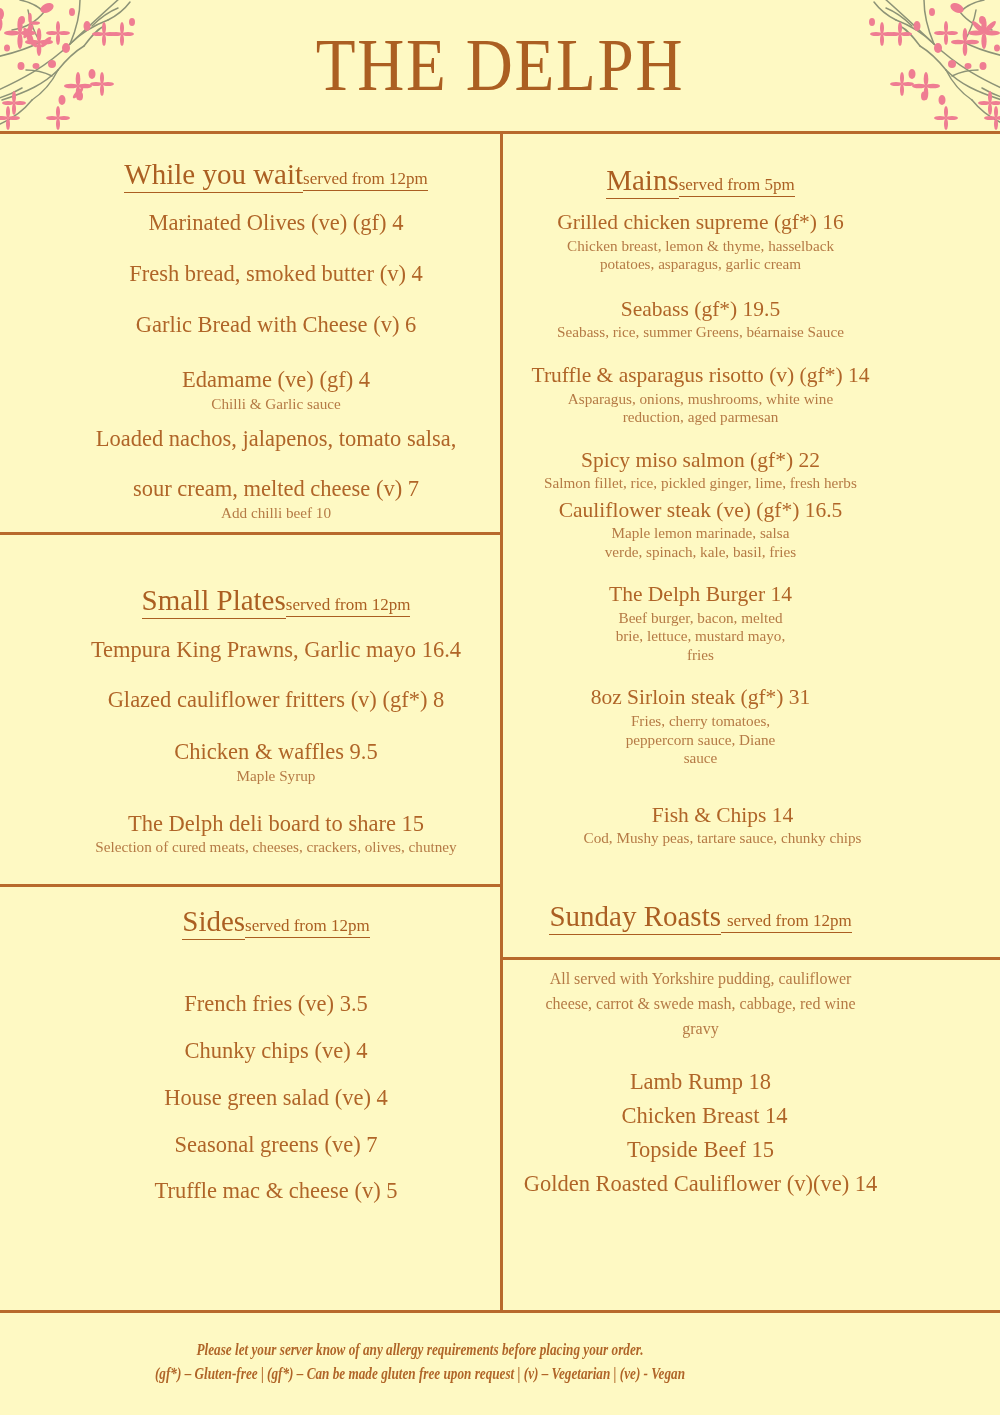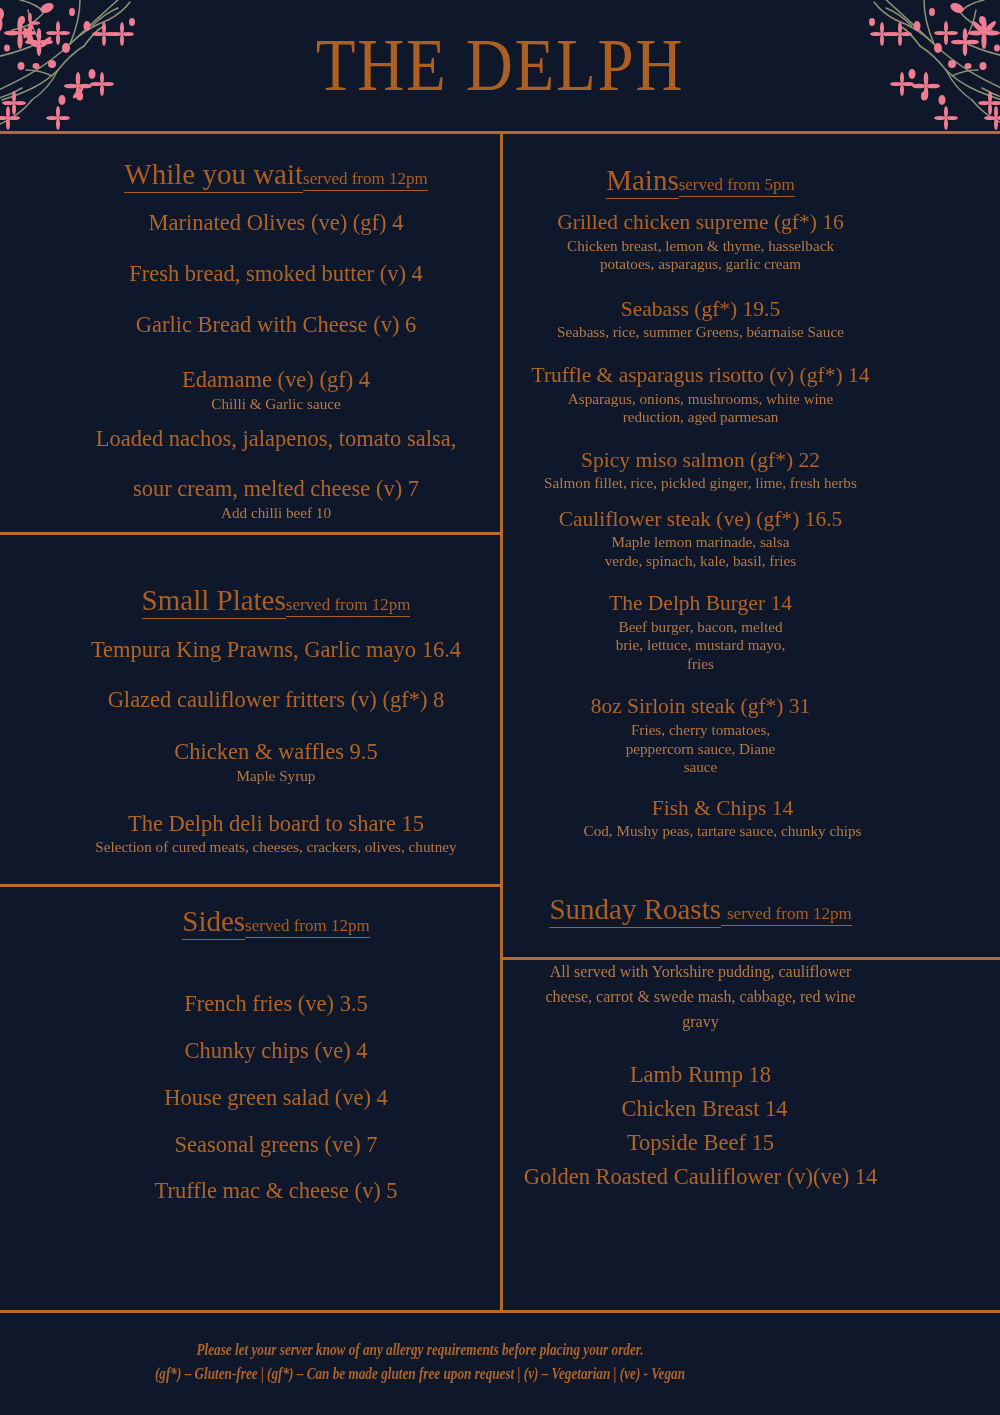--- a/index.html
+++ b/index.html
@@ -8,21 +8,21 @@
     width: 1000px;
     height: 1415px;
     background: #ffffff;
     font-family: "Liberation Serif", "DejaVu Serif", serif;
   }
 
   .menu-page {
     position: relative;
     width: 1000px;
     height: 1415px;
-    background: #0f172a;
+    background: #fef9c3;
     overflow: hidden;
   }
 
   
   .header {
     position: absolute;
     top: 0; left: 0;
     width: 1000px;
     height: 131px;
   }
@@ -445,33 +445,33 @@
         <div class="item-desc" style="padding:0 6px;">Seabass, rice, summer Greens, béarnaise Sauce</div>
       </div>
       <div class="item" style="margin-top:20px;">
         <div class="item-name tight">Truffle &amp; asparagus risotto (v) (gf*) 14</div>
         <div class="item-desc" style="padding:0 62px;">Asparagus, onions, mushrooms, white wine reduction, aged parmesan</div>
       </div>
       <div class="item" style="margin-top:20px;">
         <div class="item-name tight">Spicy miso salmon (gf*) 22</div>
         <div class="item-desc" style="padding:0 2px;">Salmon fillet, rice, pickled ginger, lime, fresh herbs</div>
       </div>
-      <div class="item" style="margin-top:13px;">
+      <div class="item" style="margin-top:4px;">
         <div class="item-name tight">Cauliflower steak (ve) (gf*) 16.5</div>
         <div class="item-desc" style="padding:0 100px;">Maple lemon marinade, salsa verde, spinach, kale, basil, fries</div>
       </div>
       <div class="item" style="margin-top:20px;">
         <div class="item-name tight">The Delph Burger 14</div>
         <div class="item-desc" style="padding:0 100px;">Beef burger, bacon, melted brie, lettuce, mustard mayo, fries</div>
       </div>
       <div class="item" style="margin-top:20px;">
         <div class="item-name tight">8oz Sirloin steak (gf*) 31</div>
         <div class="item-desc" style="padding:0 120px;">Fries, cherry tomatoes, peppercorn sauce, Diane sauce</div>
       </div>
-      <div class="item" style="margin-top:18px;padding-left:44px;">
+      <div class="item" style="margin-top:34px;padding-left:44px;">
         <div class="item-name tight">Fish &amp; Chips 14</div>
         <div class="item-desc" style="padding:0 4px;">Cod, Mushy peas, tartare sauce, chunky chips</div>
       </div>
     </div>
 
     <div class="section" style="padding-top:52px;">
       <div class="section-heading">
         <span class="sh-name">Sunday Roasts</span><span class="sh-sub" style="padding-left:6px;">served from 12pm</span>
       </div>
       <div class="item-desc" style="margin-top:34px; font-size:16px; line-height:1.55; padding:0 40px;">All served with Yorkshire pudding, cauliflower cheese, carrot &amp; swede mash, cabbage, red wine gravy</div>

